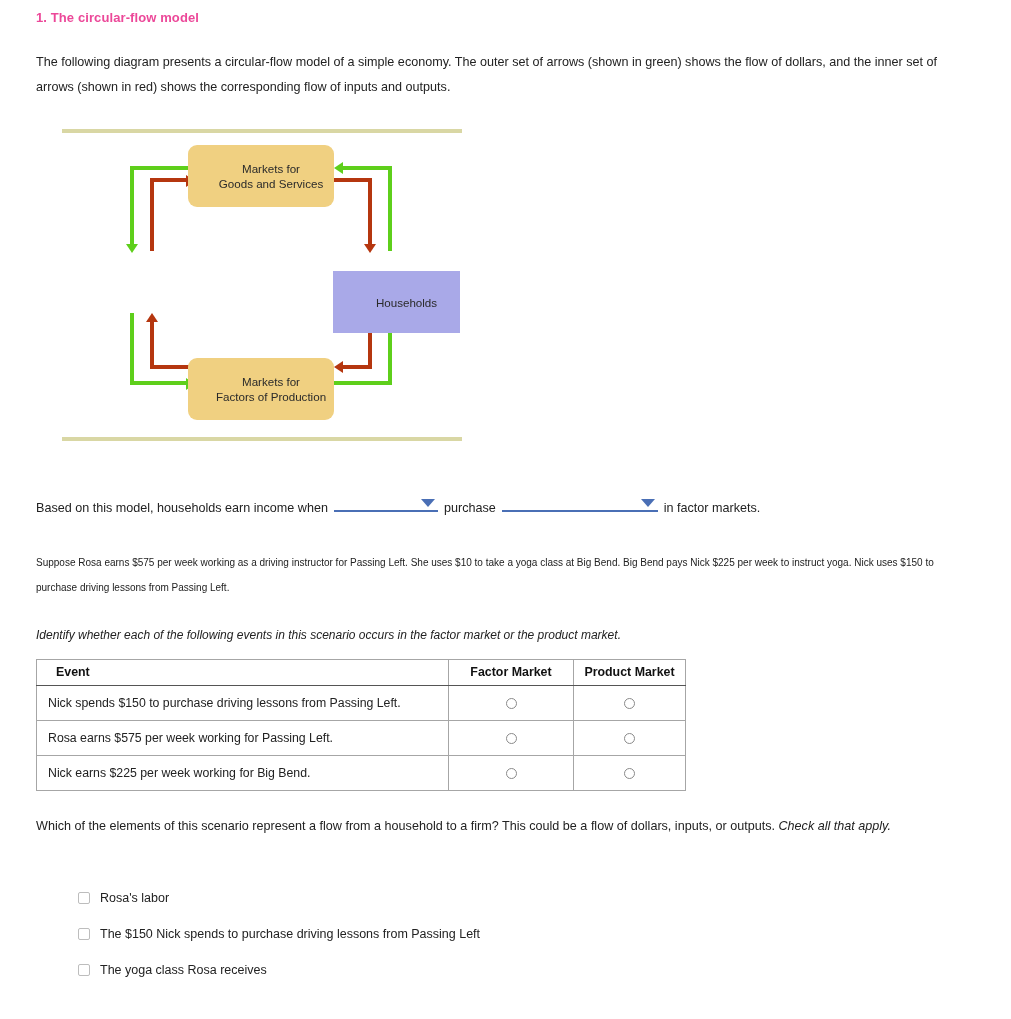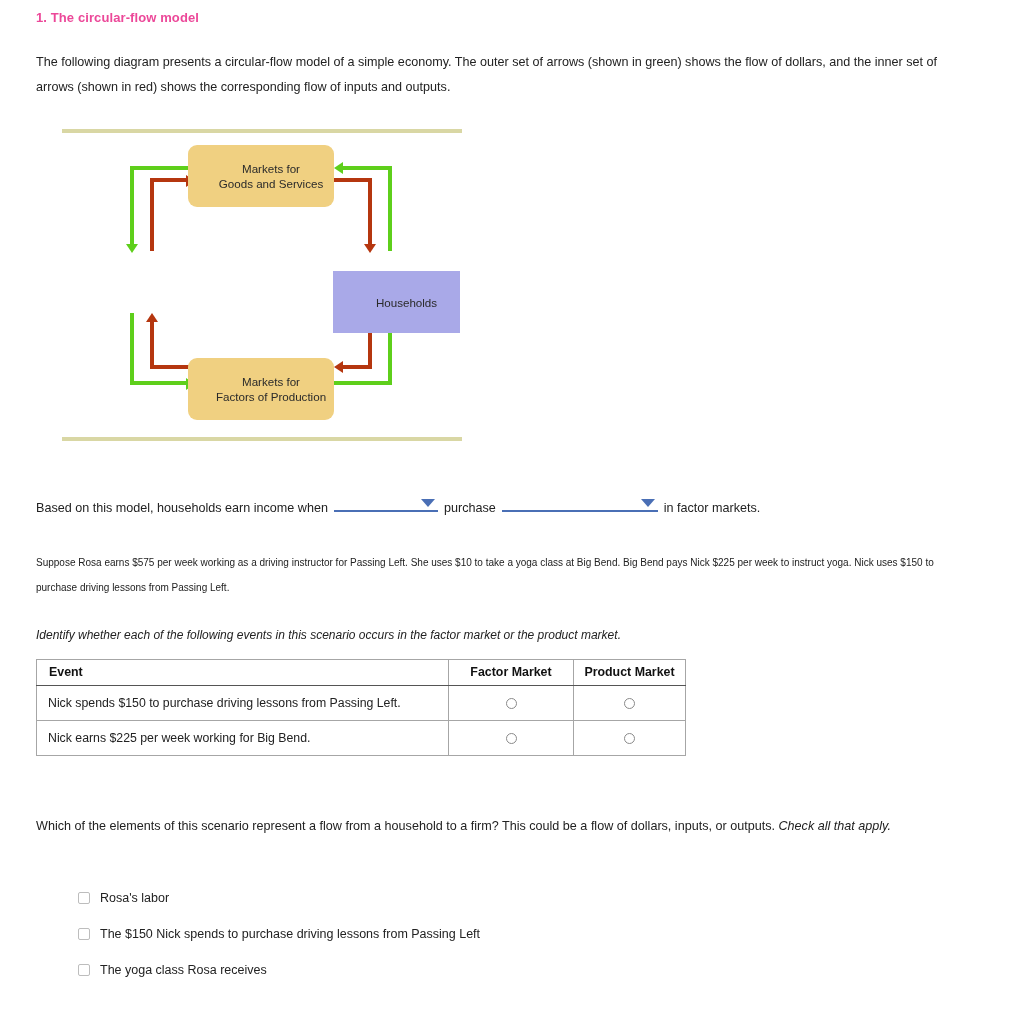--- a/index.html
+++ b/index.html
@@ -168,21 +168,21 @@
   .market-table th, .market-table td {
     border: 1px solid #a6a6a6;
   }
   .market-table thead th {
     font-weight: bold;
     padding: 5px 0 6px 0;
     font-size: 12.4px;
     color: #111;
     border-bottom: 1px solid #555;
   }
-  .market-table thead th.ev { text-align: left; padding-left: 12px; margin-top: 16px; }
+  .market-table thead th.ev { text-align: left; padding-left: 19px; margin-top: 16px; }
   .market-table thead th.fm { width: 125px; text-align: center; }
   .market-table thead th.pm { width: 112px; text-align: center; }
   .market-table tbody td {
     height: 35px;
     padding: 0 0 0 11px;
     color: #222;
   }
   .market-table tbody td.radio-cell {
     text-align: center;
     padding: 0;
@@ -320,20 +320,25 @@
       <th class="pm">Product Market</th>
     </tr>
   </thead>
   <tbody>
     <tr>
       <td>Nick spends $150 to purchase driving lessons from Passing Left.</td>
       <td class="radio-cell"><span class="radio"></span></td>
       <td class="radio-cell"><span class="radio"></span></td>
     </tr>
     <tr>
+      <td>Rosa earns $575 per week working for Passing Left.</td>
+      <td class="radio-cell"><span class="radio"></span></td>
+      <td class="radio-cell"><span class="radio"></span></td>
+    </tr>
+    <tr>
       <td>Nick earns $225 per week working for Big Bend.</td>
       <td class="radio-cell"><span class="radio"></span></td>
       <td class="radio-cell"><span class="radio"></span></td>
     </tr>
   </tbody>
 </table>
 
 <div class="checkall-q">
   <span>Which of the elements of this scenario represent a flow from a household to a firm? This could be a flow of dollars, inputs, or outputs.</span>
   <i>Check all that apply.</i>

